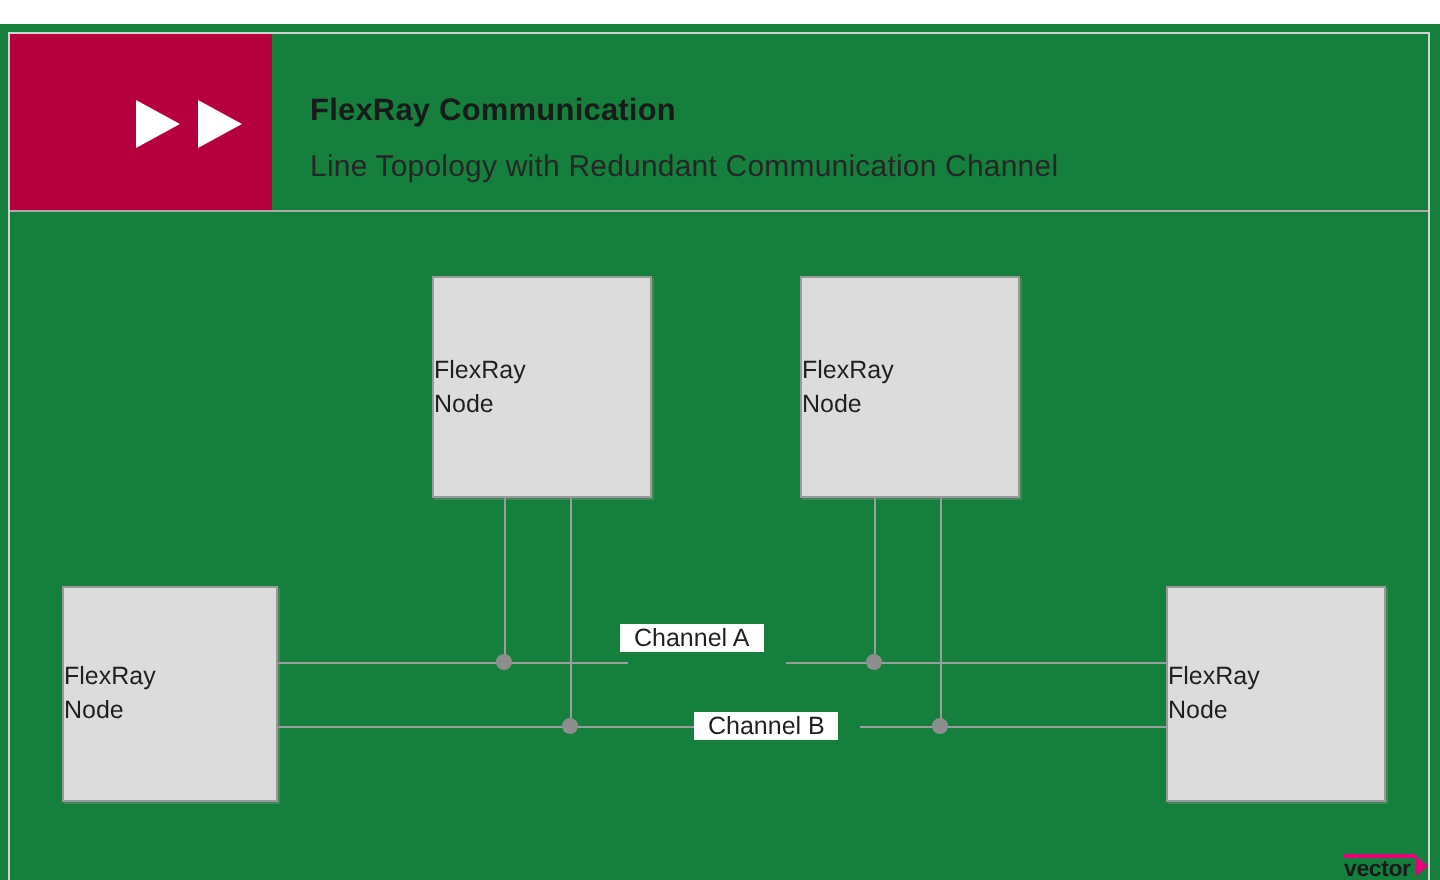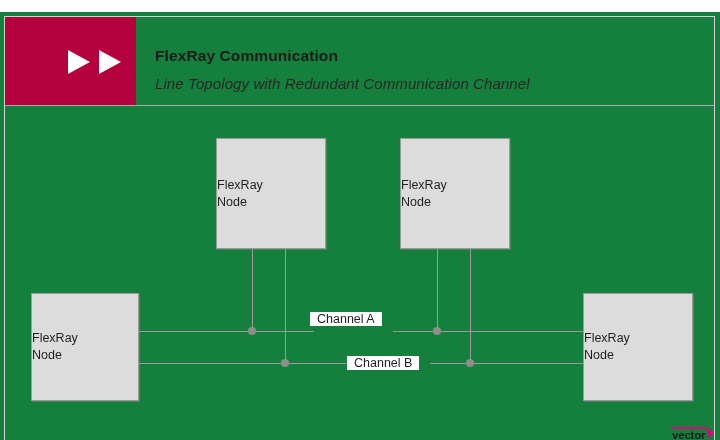--- a/index.html
+++ b/index.html
@@ -78,21 +78,20 @@
   }
   #header-subtitle {
     position: absolute;
     left: 150px;
     top: 58px;
     font-size: 15px;
     font-weight: normal;
     color: #262626;
     letter-spacing: 0.1px;
     white-space: nowrap;
-    font-style: italic;
   }
 
   
   #diagram {
     position: absolute;
     left: 0;
     top: 0;
     width: 720px;
     height: 440px;
   }

